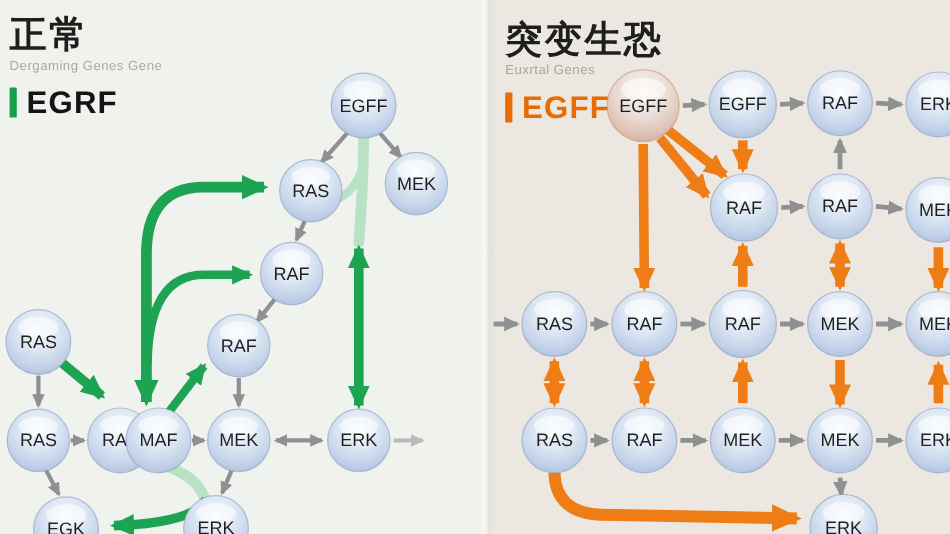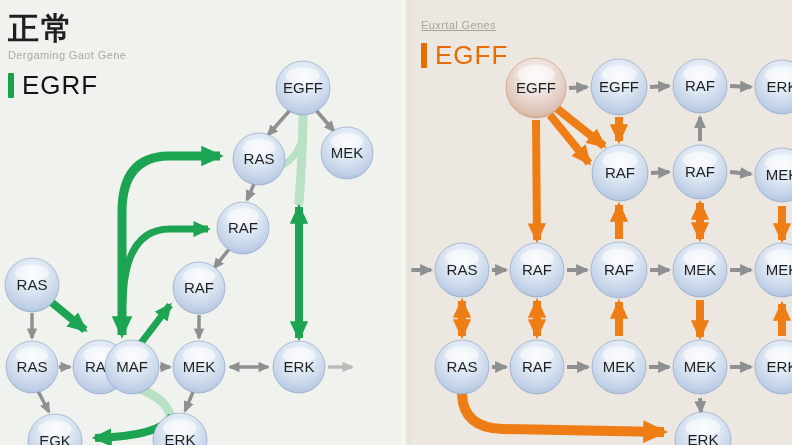--- a/index.html
+++ b/index.html
@@ -18,24 +18,24 @@
   }
   .panel-header{position:absolute;z-index:2;}
   .panel-left .panel-header{left:8px;top:12px;}
   .panel-right .panel-header{left:13px;top:16px;}
   .panel-title{
     margin:0;font-size:31px;line-height:1.1;font-weight:700;color:#1d1f1d;letter-spacing:2px;
   }
   .panel-subtitle{
     margin-top:3px;font-size:11px;color:#a6aba3;letter-spacing:0.4px;
   }
-  .panel-right .panel-subtitle{color:#aaa49b;text-decoration:underline;}
+  .panel-right .panel-subtitle{color:#aaa49b;}
   .gene-badge{margin-top:9px;display:flex;align-items:center;gap:8px;}
   .gene-bar{display:inline-block;width:6px;height:25px;border-radius:1px;}
-  .gene-label{font-size:26px;font-weight:400;letter-spacing:1px;}
+  .gene-label{font-size:26px;font-weight:700;letter-spacing:1px;}
 </style>
 </head>
 <body>
 
 <div class="stage">
 
   <section class="panel panel-left" style="background: rgb(240, 242, 238);">
     <svg width="408" height="445" viewBox="0 0 408 445">
         <defs>
           <radialGradient id="left_panel-sphere" cx="50%" cy="32%" r="78%">
@@ -142,21 +142,21 @@
           <text x="55" y="446" text-anchor="middle" font-size="15" font-family="&quot;Liberation Sans&quot;, sans-serif" fill="#1f2022">EGK</text>
         </g>
         <g>
           <circle cx="180" cy="440" r="27" fill="url(#left_panel-sphere)" stroke="rgba(130,152,190,0.55)" stroke-width="1"></circle>
           <ellipse cx="180" cy="427.85" rx="16.74" ry="8.64" fill="rgba(255,255,255,0.55)"></ellipse>
           <text x="180" y="445" text-anchor="middle" font-size="15" font-family="&quot;Liberation Sans&quot;, sans-serif" fill="#1f2022">ERK</text>
         </g>
       </svg>
     <div class="panel-header">
       <h1 class="panel-title">正常</h1>
-      <div class="panel-subtitle">Dergaming Gaot Gene</div>
+      <div class="panel-subtitle">Dergaming Genes Gene</div>
       <div class="gene-badge">
         <span class="gene-bar" style="background: rgb(24, 160, 75);"></span>
         <span class="gene-label" style="color: rgb(20, 20, 20);">EGRF</span>
       </div>
     </div>
   </section>
 
   <div class="divider"></div>
 
   <section class="panel panel-right" style="background: rgb(236, 232, 225);">
@@ -298,20 +298,21 @@
           <ellipse cx="374" cy="354.85" rx="16.74" ry="8.64" fill="rgba(255,255,255,0.55)"></ellipse>
           <text x="374" y="372" text-anchor="middle" font-size="15" font-family="&quot;Liberation Sans&quot;, sans-serif" fill="#1f2022">ERK</text>
         </g>
         <g>
           <circle cx="295" cy="440" r="28" fill="url(#right_panel-sphere)" stroke="rgba(130,152,190,0.55)" stroke-width="1"></circle>
           <ellipse cx="295" cy="427.4" rx="17.36" ry="8.96" fill="rgba(255,255,255,0.55)"></ellipse>
           <text x="295" y="445" text-anchor="middle" font-size="15" font-family="&quot;Liberation Sans&quot;, sans-serif" fill="#1f2022">ERK</text>
         </g>
       </svg>
     <div class="panel-header">
+      <h1 class="panel-title">突变生恐</h1>
       <div class="panel-subtitle">Euxrtal Genes</div>
       <div class="gene-badge">
         <span class="gene-bar" style="background: rgb(232, 108, 0);"></span>
         <span class="gene-label" style="color: rgb(232, 108, 0);">EGFF</span>
       </div>
     </div>
   </section>
 
 </div>
 

